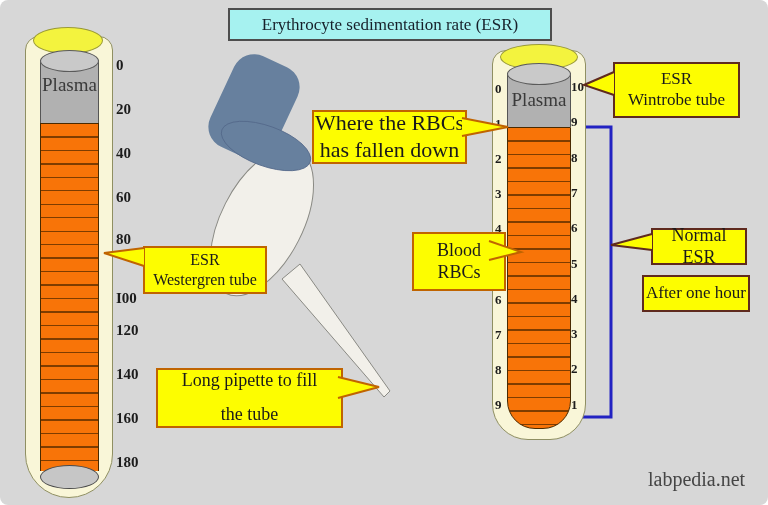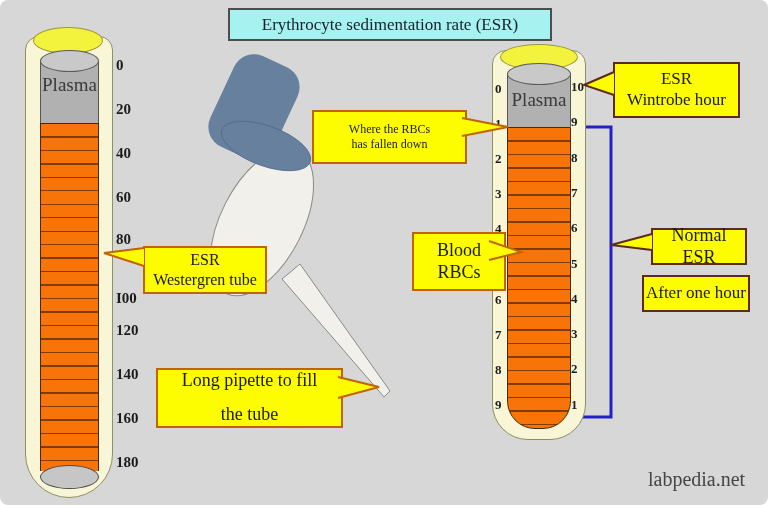--- a/index.html
+++ b/index.html
@@ -66,21 +66,21 @@
 
   
   .callout{
     position:absolute;z-index:5;background:var(--callout_fill,#ffff00);
     border:2px solid #c06400;display:flex;flex-direction:column;
     align-items:center;justify-content:center;text-align:center;
     line-height:1.22;color:#1a1a1a;
   }
   .callout.dark{border-color:#5f2a1e;}
   .co-westergren{left:143px;top:246px;width:120px;height:44px;font-size:16px;}
-  .co-rbcfall{left:312px;top:110px;width:151px;height:50px;font-size:12px;text-align:center;}
+  .co-rbcfall{left:312px;top:110px;width:151px;height:50px;font-size:22px;text-align:center;}
   .co-bloodrbcs{left:412px;top:232px;width:90px;height:55px;font-size:18px;}
   .co-longpipette{left:156px;top:368px;width:183px;height:56px;font-size:18px;justify-content:space-between;}
   .co-wintrobe{left:613px;top:62px;width:123px;height:52px;font-size:17px;}
   .co-normalesr{left:651px;top:228px;width:92px;height:33px;font-size:18px;}
   .co-afterhour{left:642px;top:275px;width:104px;height:33px;font-size:17px;}
 
   .watermark{
     position:absolute;left:648px;top:468px;z-index:5;
     font-size:20px;color:#454545;
   }
@@ -174,21 +174,21 @@
     <span>RBCs</span>
   </div>
 
   <div class="callout co-longpipette">
     <span>Long pipette to fill</span>
     <span>the tube</span>
   </div>
 
   <div class="callout dark co-wintrobe">
     <span>ESR</span>
-    <span>Wintrobe hour</span>
+    <span>Wintrobe tube</span>
   </div>
 
   <div class="callout dark co-normalesr">
     <span>Normal ESR</span>
   </div>
 
   <div class="callout dark co-afterhour">
     <span>After one hour</span>
   </div>
 

